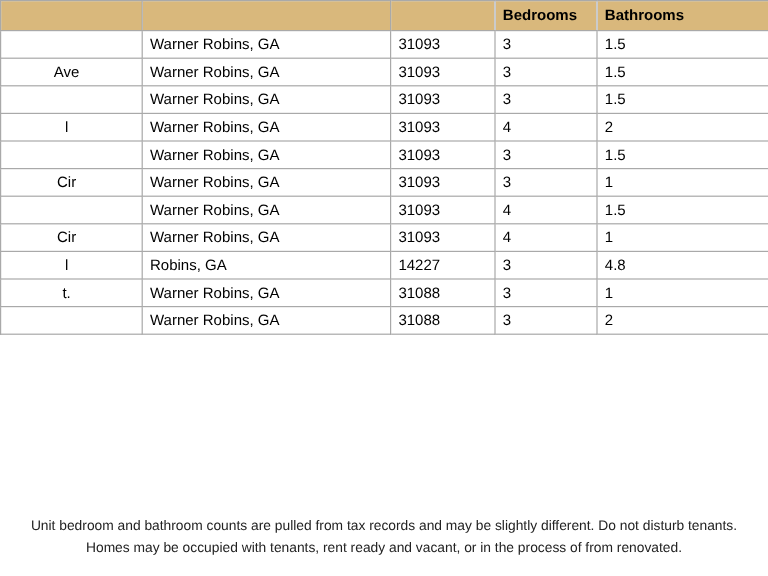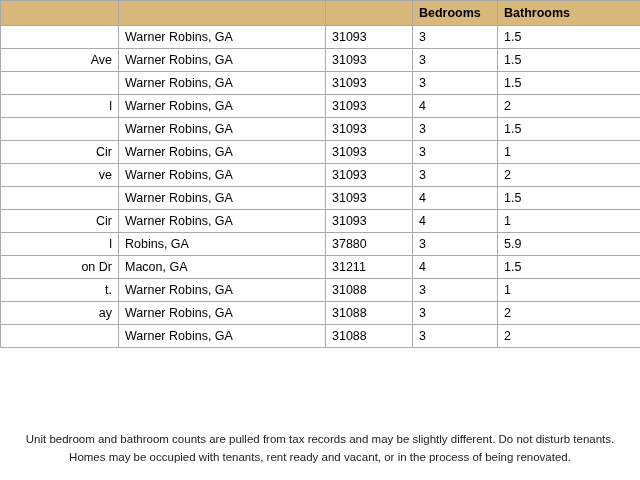--- a/index.html
+++ b/index.html
@@ -53,21 +53,21 @@
   
   td.addr, th.addr {
     padding-left: 0;
     text-align: right;
     padding-right: 4px;
     overflow: hidden;
     direction: ltr;
   }
   td.addr span {
     display: block;
-    text-align: right;
+    text-align: center;
     margin-left: -8px;
   }
   .footnote {
     position: absolute;
     left: 0;
     right: 0;
     top: 430px;
     text-align: center;
     font-size: 11.5px;
     color: #222222;
@@ -147,29 +147,20 @@
           <td class="addr">
             <span>Cir</span>
           </td>
           <td>Warner Robins, GA</td>
           <td>31093</td>
           <td>3</td>
           <td>1</td>
         </tr>
         <tr>
           <td class="addr">
-            <span>ve</span>
-          </td>
-          <td>Warner Robins, GA</td>
-          <td>31093</td>
-          <td>3</td>
-          <td>2</td>
-        </tr>
-        <tr>
-          <td class="addr">
             <span></span>
           </td>
           <td>Warner Robins, GA</td>
           <td>31093</td>
           <td>4</td>
           <td>1.5</td>
         </tr>
         <tr>
           <td class="addr">
             <span>Cir</span>
@@ -177,61 +168,43 @@
           <td>Warner Robins, GA</td>
           <td>31093</td>
           <td>4</td>
           <td>1</td>
         </tr>
         <tr>
           <td class="addr">
             <span>l</span>
           </td>
           <td>Robins, GA</td>
-          <td>37880</td>
-          <td>3</td>
-          <td>5.9</td>
-        </tr>
-        <tr>
-          <td class="addr">
-            <span>on Dr</span>
-          </td>
-          <td>Macon, GA</td>
-          <td>31211</td>
-          <td>4</td>
-          <td>1.5</td>
+          <td>14227</td>
+          <td>3</td>
+          <td>4.8</td>
         </tr>
         <tr>
           <td class="addr">
             <span>t.</span>
           </td>
           <td>Warner Robins, GA</td>
           <td>31088</td>
           <td>3</td>
           <td>1</td>
-        </tr>
-        <tr>
-          <td class="addr">
-            <span>ay</span>
-          </td>
-          <td>Warner Robins, GA</td>
-          <td>31088</td>
-          <td>3</td>
-          <td>2</td>
         </tr>
         <tr>
           <td class="addr">
             <span></span>
           </td>
           <td>Warner Robins, GA</td>
           <td>31088</td>
           <td>3</td>
           <td>2</td>
         </tr>
       </tbody>
   </table>
 
   <div class="footnote">
     <div>Unit bedroom and bathroom counts are pulled from tax records and may be slightly different. Do not disturb tenants.</div>
-    <div>Homes may be occupied with tenants, rent ready and vacant, or in the process of being renovated.</div>
+    <div>Homes may be occupied with tenants, rent ready and vacant, or in the process of from renovated.</div>
   </div>
 
 </div>
 
 </body></html>

